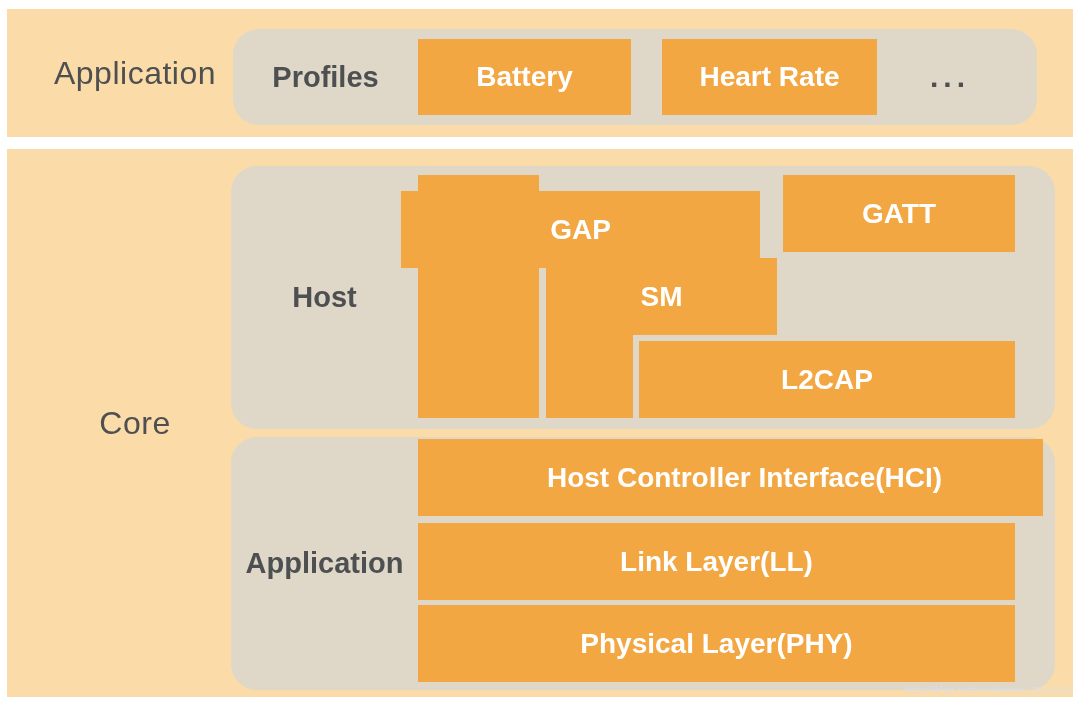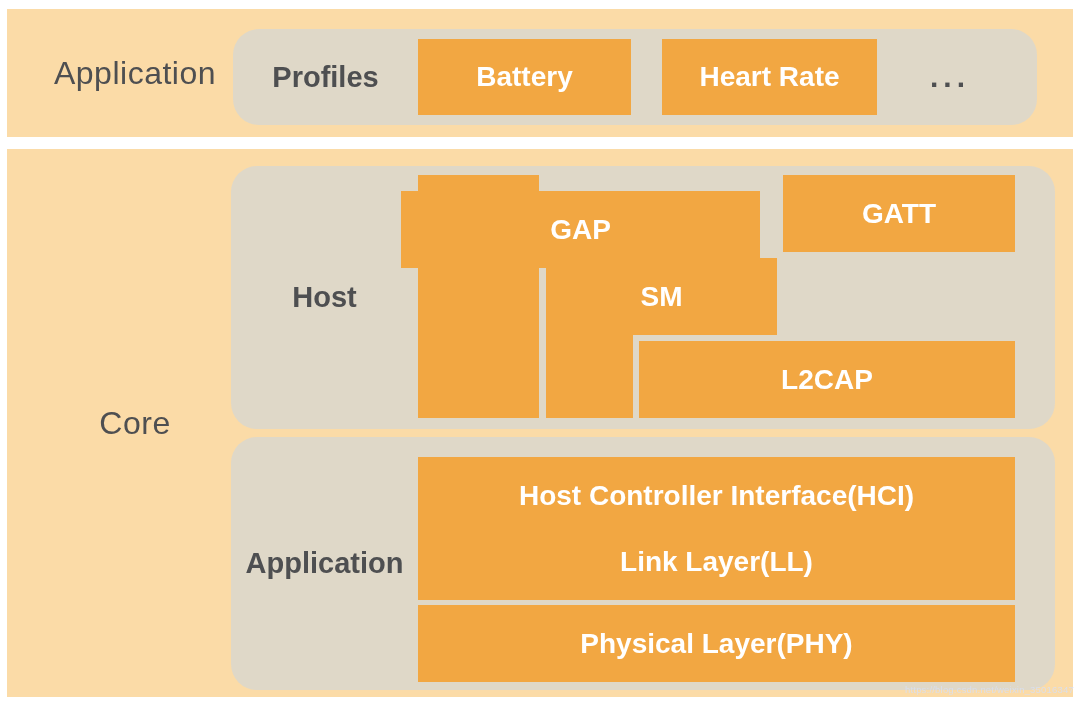--- a/index.html
+++ b/index.html
@@ -53,21 +53,21 @@
   }
   
   .gap-stem{left:187px;top:9px;width:121px;height:243px;}
   .gap-bar{left:170px;top:9px;width:359px;height:77px;margin-top:16px;}
   .sm-stem{left:315px;top:92px;width:87px;height:160px;}
   .sm-bar{left:315px;top:92px;width:231px;height:77px;}
   .box-l2cap{left:408px;top:175px;width:376px;height:77px;}
   .box-gatt{left:552px;top:9px;width:232px;height:77px;}
   .box-att{left:552px;top:92px;width:232px;height:77px;}
   
-  .row-hci{left:187px;top:20px;width:597px;height:77px;}
+  .row-hci{left:187px;top:2px;width:597px;height:77px;padding-left:28px;}
   .row-ll{left:187px;top:86px;width:597px;height:77px;}
   .row-phy{left:187px;top:168px;width:597px;height:77px;}
   .watermark{
     position:absolute;right:6px;top:684px;
     font-size:9.5px;font-weight:400;
     color:rgba(216,223,240,0.9);
     letter-spacing:0.2px;
   }
 </style>
 </head>

